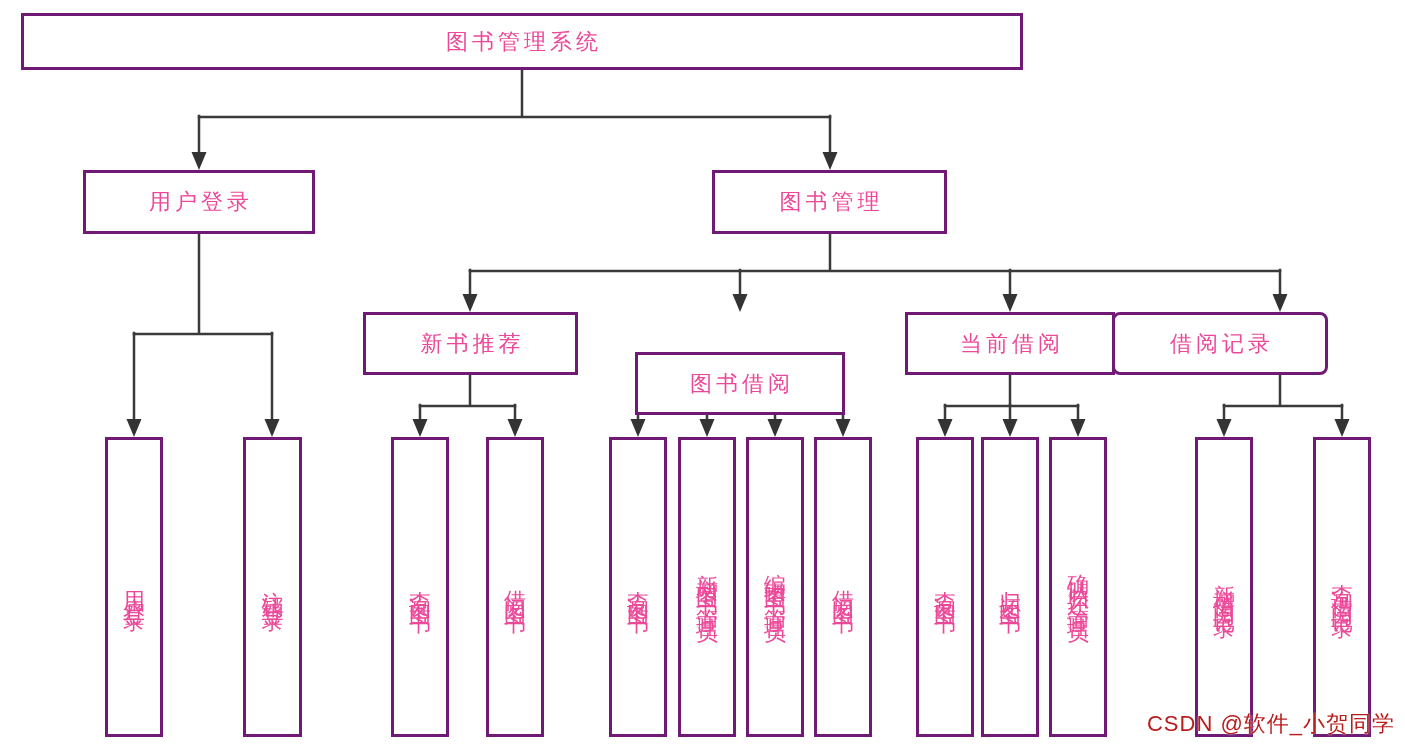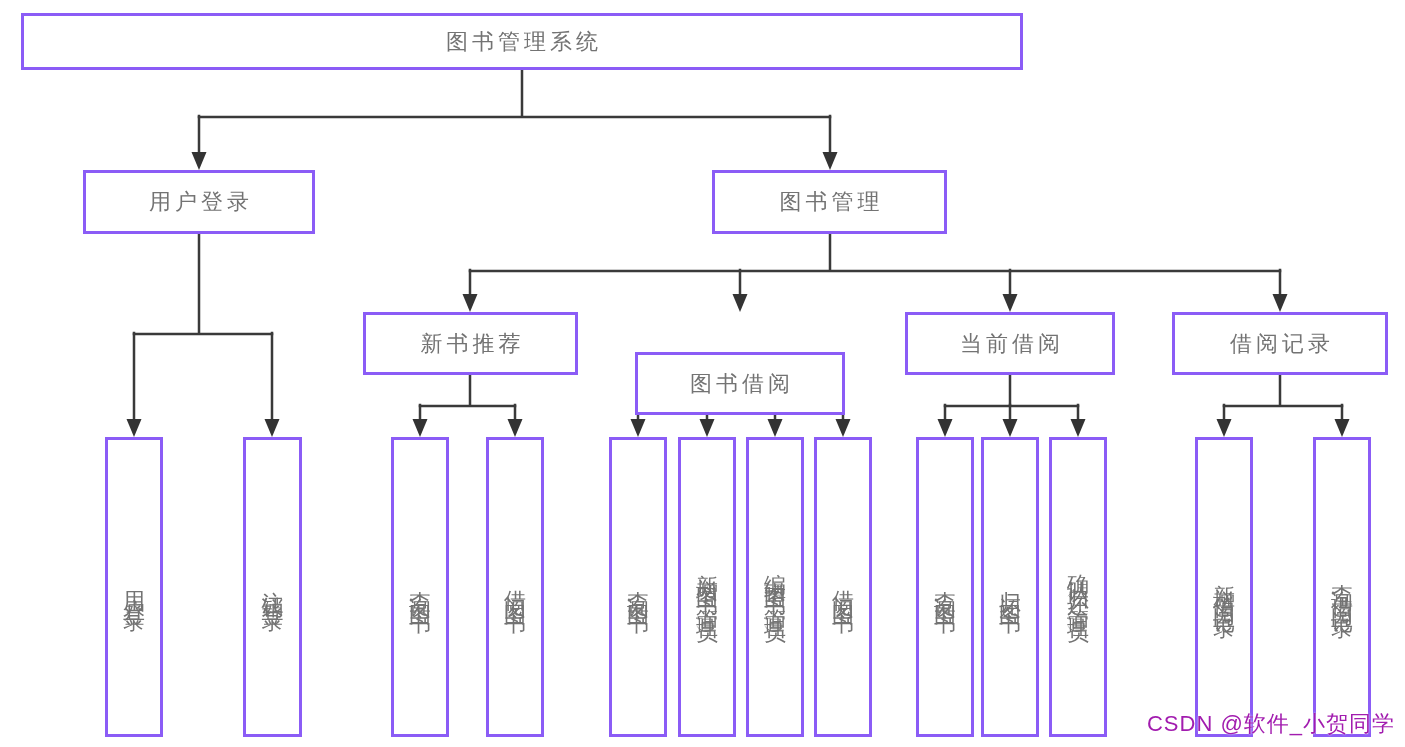--- a/index.html
+++ b/index.html
@@ -7,53 +7,53 @@
     position:relative;
     width:1405px;height:747px;
     background:#ffffff;
     font-family:"Liberation Sans", sans-serif;
     overflow:hidden;
   }
   .connectors{position:absolute;left:0;top:0;width:1405px;height:747px;}
   .node{
     position:absolute;
     box-sizing:border-box;
-    border:3px solid #8b5cf6;
+    border:3px solid #701a75;
     background:#ffffff;
     display:flex;
     align-items:center;
     justify-content:center;
-    color:#737373;
+    color:#ec4899;
     font-size:22px;
     line-height:1;
   }
   .h{letter-spacing:4px;text-indent:4px;}
   .v{
     writing-mode:vertical-rl;
     text-orientation:mixed;
     letter-spacing:7px;
     font-size:22px;
   }
   .watermark{
     position:absolute;
     right:10px;bottom:8px;
     font-size:22px;
-    color:#a21caf;
+    color:#b91c1c;
     letter-spacing:1px;
     text-shadow:0 0 2px #ffffff;
     white-space:nowrap;
   }
   
   #n-root{left:21px;top:13px;width:1002px;height:57px;}
   #n-user-login{left:83px;top:170px;width:232px;height:64px;}
   #n-book-mgmt{left:712px;top:170px;width:235px;height:64px;}
   #n-new-book{left:363px;top:312px;width:215px;height:63px;}
   #n-book-borrow{left:635px;top:312px;width:210px;height:63px;margin-top:40px;}
   #n-cur-borrow{left:905px;top:312px;width:210px;height:63px;font-family:Liberation Serif, serif;}
-  #n-records{left:1172px;top:312px;width:216px;height:63px;}
+  #n-records{left:1112px;top:312px;width:216px;height:63px;border-radius:8px;}
   #l-user-login{left:105px;top:437px;width:58px;height:300px;}
   #l-logout{left:243px;top:437px;width:59px;height:300px;}
   #l-query1{left:391px;top:437px;width:58px;height:300px;}
   #l-borrow1{left:486px;top:437px;width:58px;height:300px;}
   #l-query2{left:609px;top:437px;width:58px;height:300px;}
   #l-add-book{left:678px;top:437px;width:58px;height:300px;}
   #l-edit-book{left:746px;top:437px;width:58px;height:300px;}
   #l-borrow2{left:814px;top:437px;width:58px;height:300px;}
   #l-query3{left:916px;top:437px;width:58px;height:300px;}
   #l-return{left:981px;top:437px;width:58px;height:300px;}

